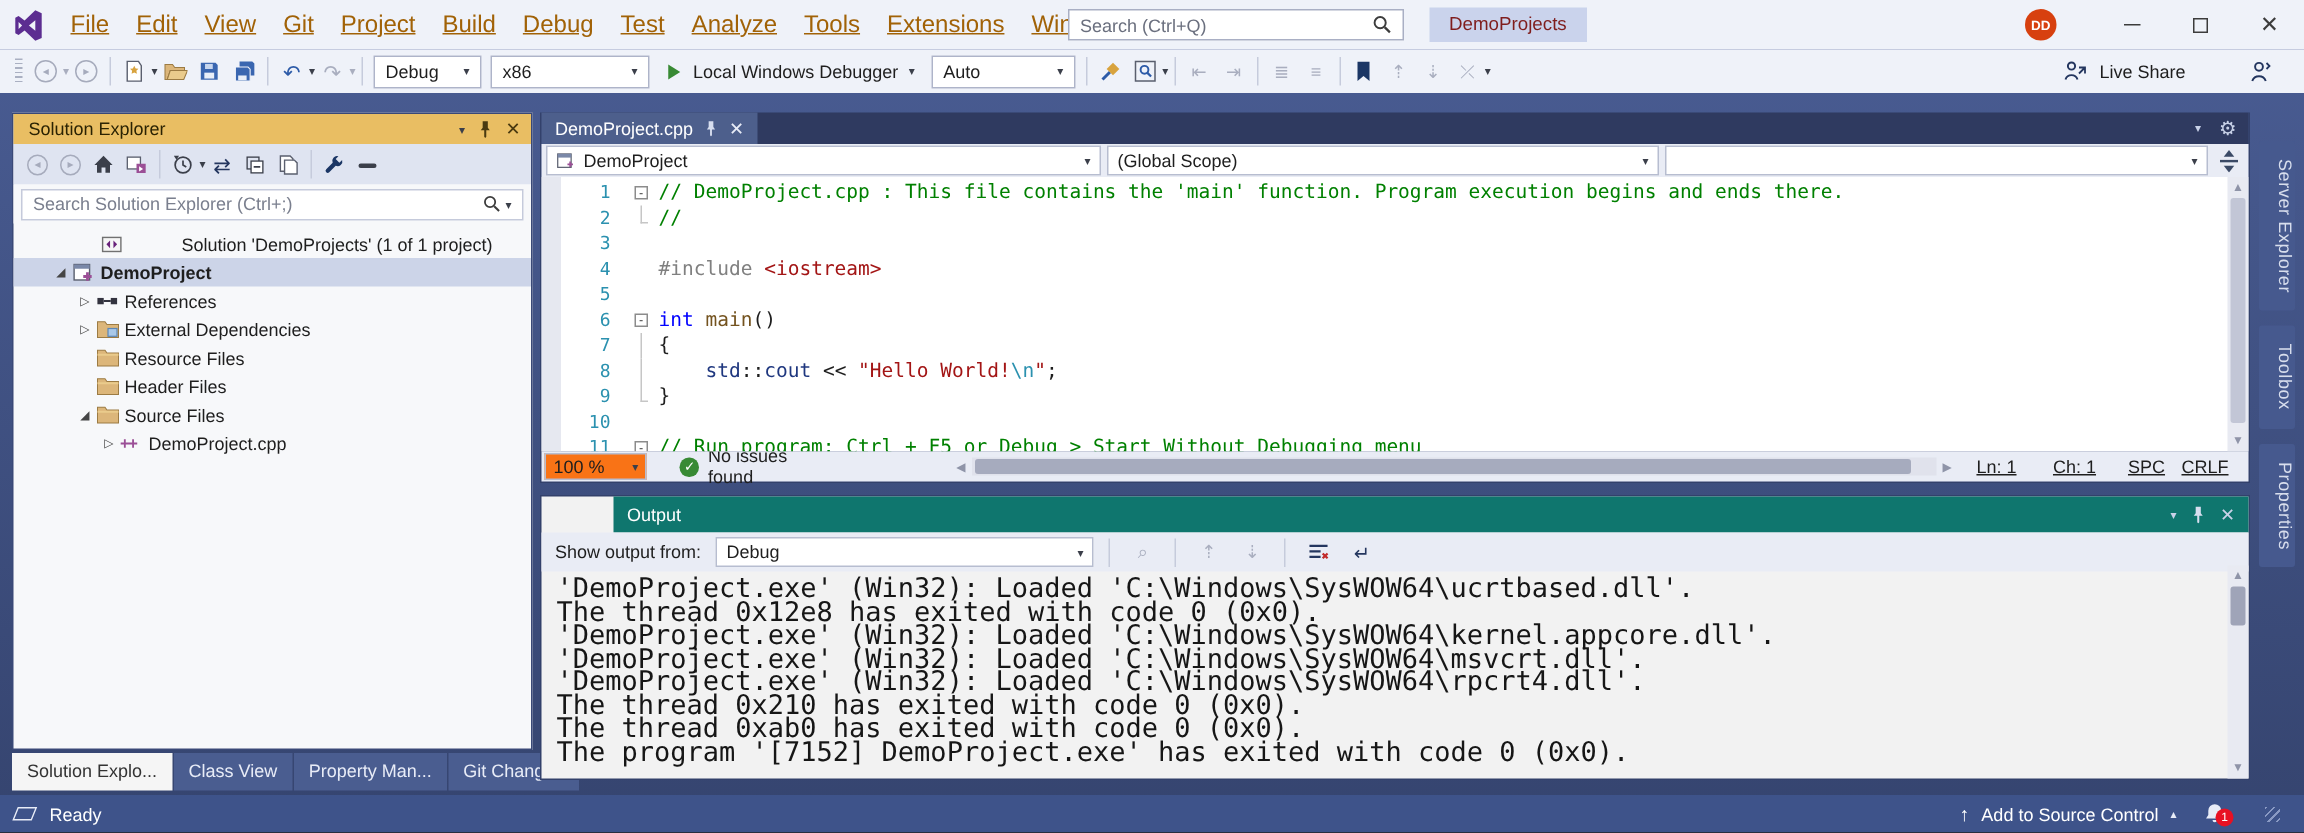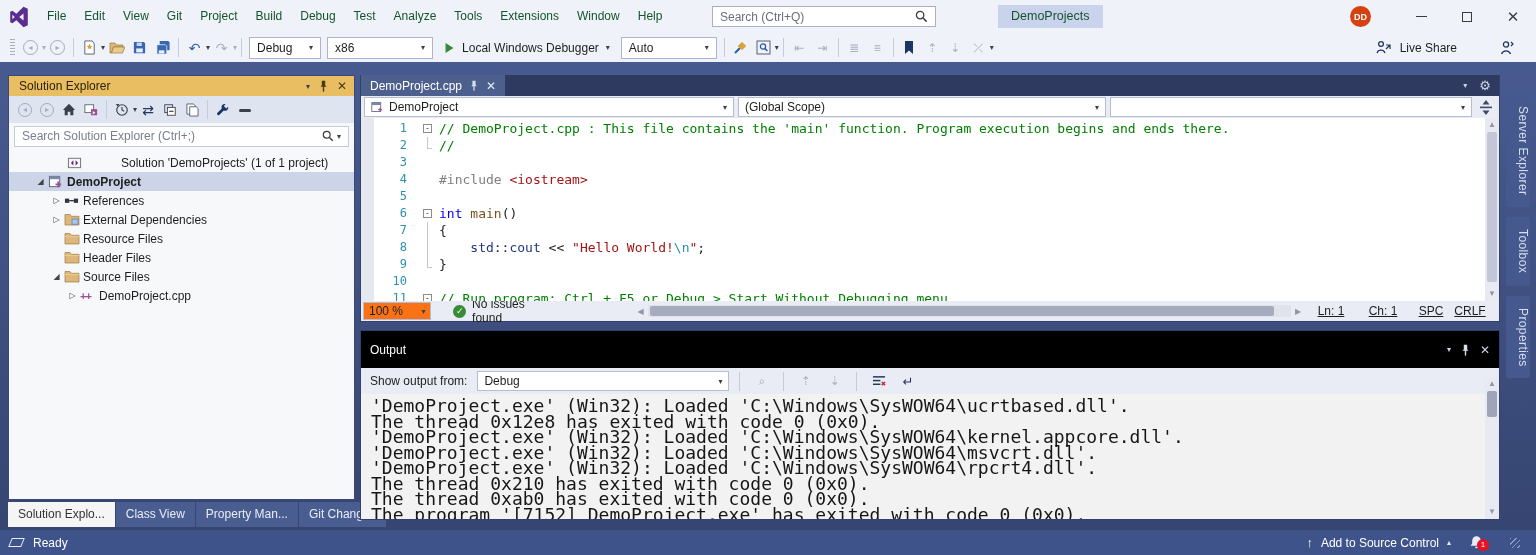--- a/index.html
+++ b/index.html
@@ -7,23 +7,23 @@
   #app {
     position:relative; width:1536px; height:555px; overflow:hidden;
     background:linear-gradient(#4A5D94, #35446F);
     font-family:"Liberation Sans", sans-serif; font-size:12px; color:#1E1E1E;
     user-select:none;
   }
   
   .titlebar { position:absolute; left:0; top:0; width:1536px; height:33px; background:#EFF2F9; display:flex; align-items:center; }
   .vs-logo { width:38px; display:flex; justify-content:center; align-items:center; }
   .menubar { display:flex; }
-  .menu-item { padding:0 9px; line-height:33px; font-size:12px; color:#14532d; cursor:default; }
+  .menu-item { padding:0 9px; line-height:33px; font-size:16px; color:#a16207; cursor:default;text-decoration:underline; }
   .tb-search { position:absolute; left:712px; top:6px; width:224px; height:21px; background:#FFF; border:1px solid #A9AFC4; display:flex; align-items:center; justify-content:space-between; padding:0 7px; color:#6A6F7E; }
-  .solution-badge { position:absolute; left:998px; top:5px; height:23px; background:#CAD3EC; color:#14532d; padding:0 13px; line-height:23px; font-size:12.5px; }
+  .solution-badge { position:absolute; left:953px; top:5px; height:23px; background:#CAD3EC; color:#7f1d1d; padding:0 13px; line-height:23px; font-size:12.5px; }
   .avatar { position:absolute; left:1350px; top:6px; width:21px; height:21px; border-radius:50%; background:#D7400F; color:#FFF; font-size:9px; font-weight:bold; display:flex; align-items:center; justify-content:center; }
   .win-controls { position:absolute; right:0; top:0; display:flex; height:33px; }
   .win-btn { width:46px; display:flex; align-items:center; justify-content:center; color:#3C3C3C; }
   .glyph-min { width:11px; height:1px; background:#3C3C3C; }
   .glyph-max { width:10px; height:10px; border:1px solid #3C3C3C; }
   .glyph-close { font-size:15px; line-height:15px; }
   
   .toolbar { position:absolute; left:0; top:33px; width:1536px; height:29px; background:#EFF2F9; display:flex; align-items:center; padding:0 6px; }
   .tb-grip { width:5px; height:17px; margin:0 4px; background:repeating-linear-gradient(#AAB0C2 0 1px, transparent 1px 3px); }
   .tb-icon { width:23px; height:22px; display:flex; align-items:center; justify-content:center; }
@@ -86,21 +86,21 @@
   .health { display:flex; align-items:center; gap:6px; margin-left:22px; }
   .health-icon { width:13px; height:13px; border-radius:50%; background:#388A34; color:#FFF; font-size:9px; line-height:13px; text-align:center; }
   .h-scroll { display:flex; align-items:center; margin-left:78px; width:690px; }
   .h-scroll .arr { width:14px; text-align:center; color:#8F94A8; font-size:8px; }
   .h-track { flex:1; height:12px; background:#E0E2EC; position:relative; }
   .h-thumb { position:absolute; left:2px; top:1px; height:10px; width:97%; background:#A6ABBE; border-radius:2px; }
   .ed-status { margin-left:auto; display:flex; gap:0; padding-right:10px; }
   .ed-status span { width:52px; text-align:center;text-decoration:underline; }
   
   .output { position:absolute; left:360px; top:330px; width:1140px; height:190px; display:flex; flex-direction:column; border:1px solid #33416B; background:#F2F2F2; }
-  .out-header { height:37px; background:#000000; color:#FFF; display:flex; align-items:center; padding:0 9px; }
+  .out-header { height:24px; background:#0f766e; color:#FFF; display:flex; align-items:center; padding:0 9px;margin-left:48px; }
   .out-header-icons { margin-left:auto; display:flex; align-items:center; gap:10px; color:#C9D2E8; }
   .out-toolbar { height:26px; background:#E9ECF5; display:flex; align-items:center; padding:0 9px; gap:6px; }
   .out-combo { width:252px; height:20px; background:#FFF; border:1px solid #B7BDD0; display:flex; align-items:center; justify-content:space-between; padding:0 6px; margin-left:4px; }
   .out-text { flex:1; font-family:"DejaVu Sans Mono", monospace; font-size:18px; line-height:15.5px; padding:4px 0 0 10px; color:#161616; position:relative; overflow:hidden; }
   .out-line { white-space:pre; }
   
   .right-strip { position:absolute; right:0; top:62px; width:36px; bottom:25px; display:flex; flex-direction:column; align-items:center; padding-top:32px; gap:10px; }
   .vtab { writing-mode:vertical-rl; background:#46598E; color:#D8DEED; padding:12px 0; width:24px; text-align:center; font-size:12px; letter-spacing:.4px; border-radius:2px; }
   
   .statusbar { position:absolute; left:0; bottom:0; width:1536px; height:25px; background:#3E538A; color:#FFF; display:flex; align-items:center; padding:0 10px; }

